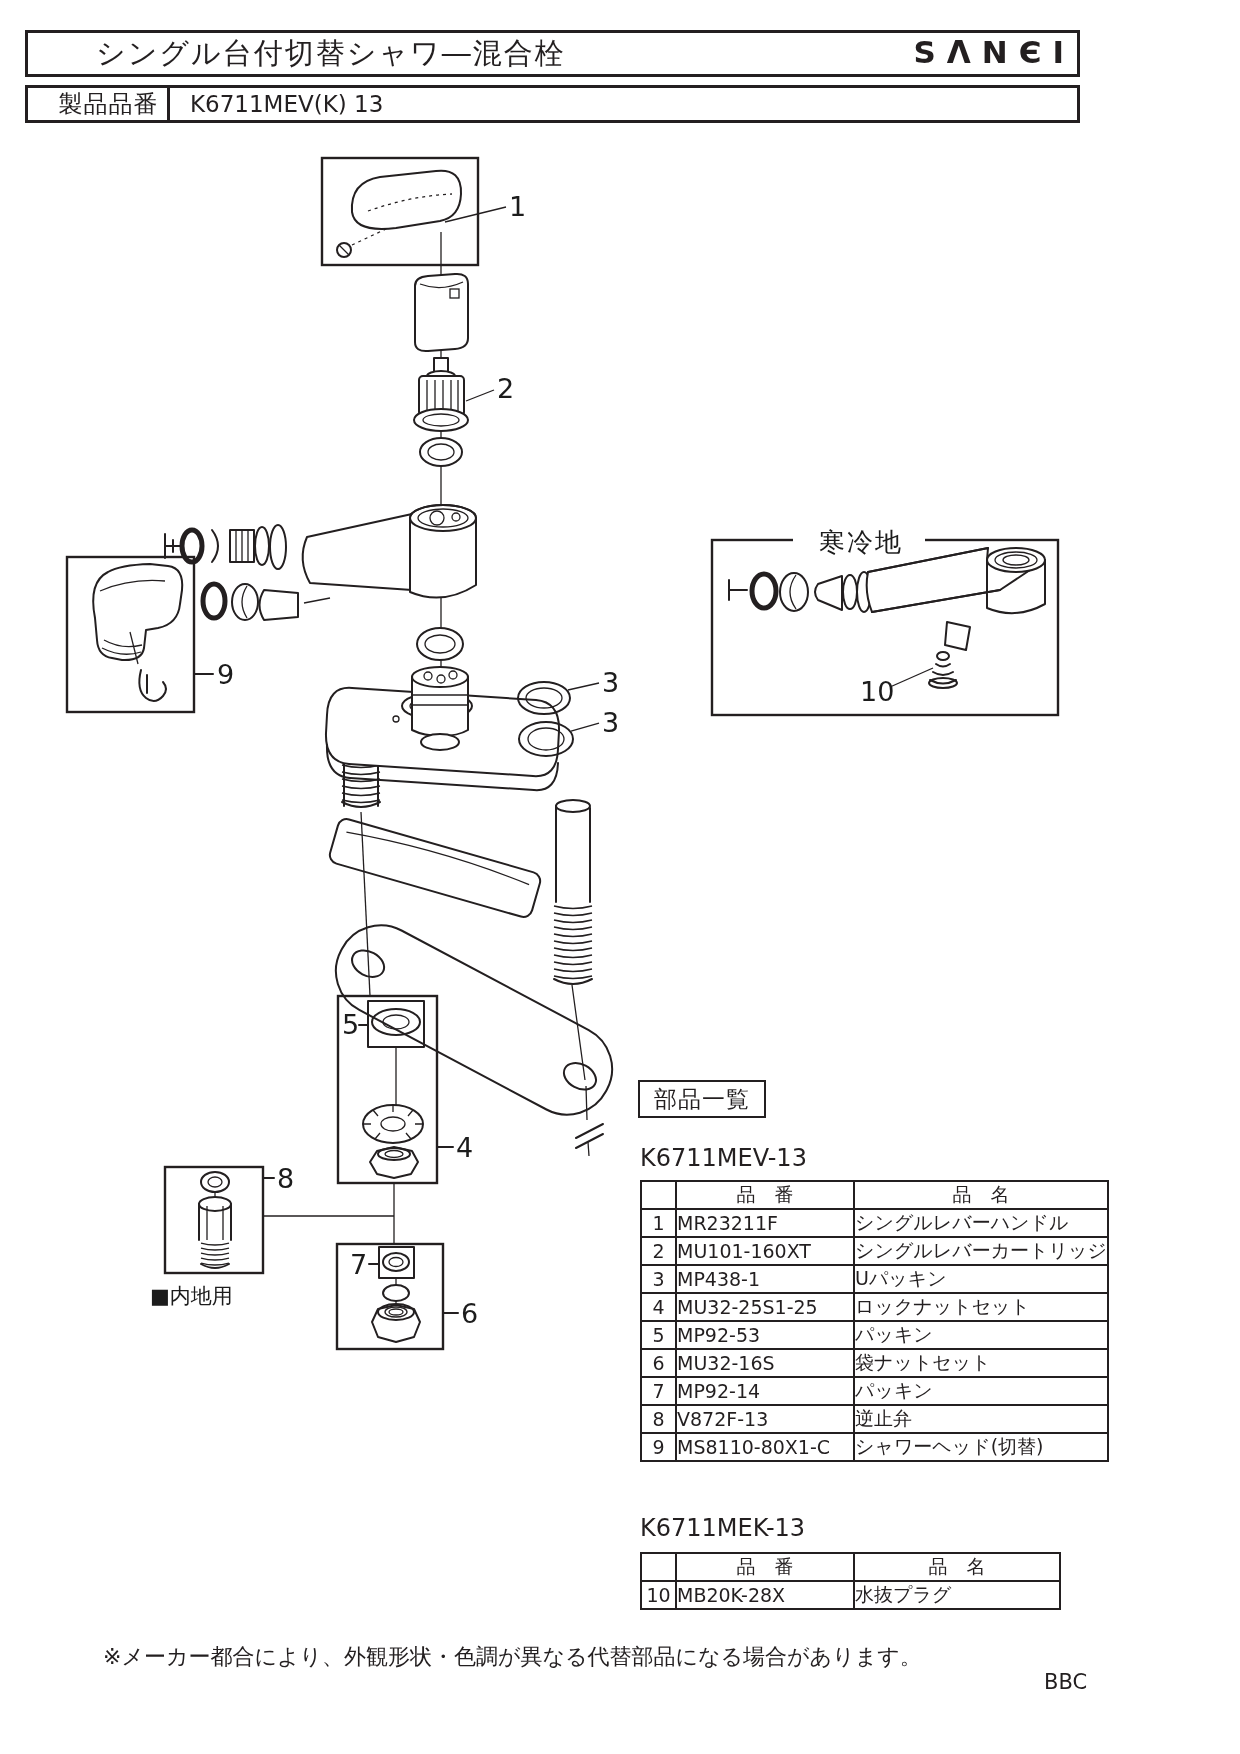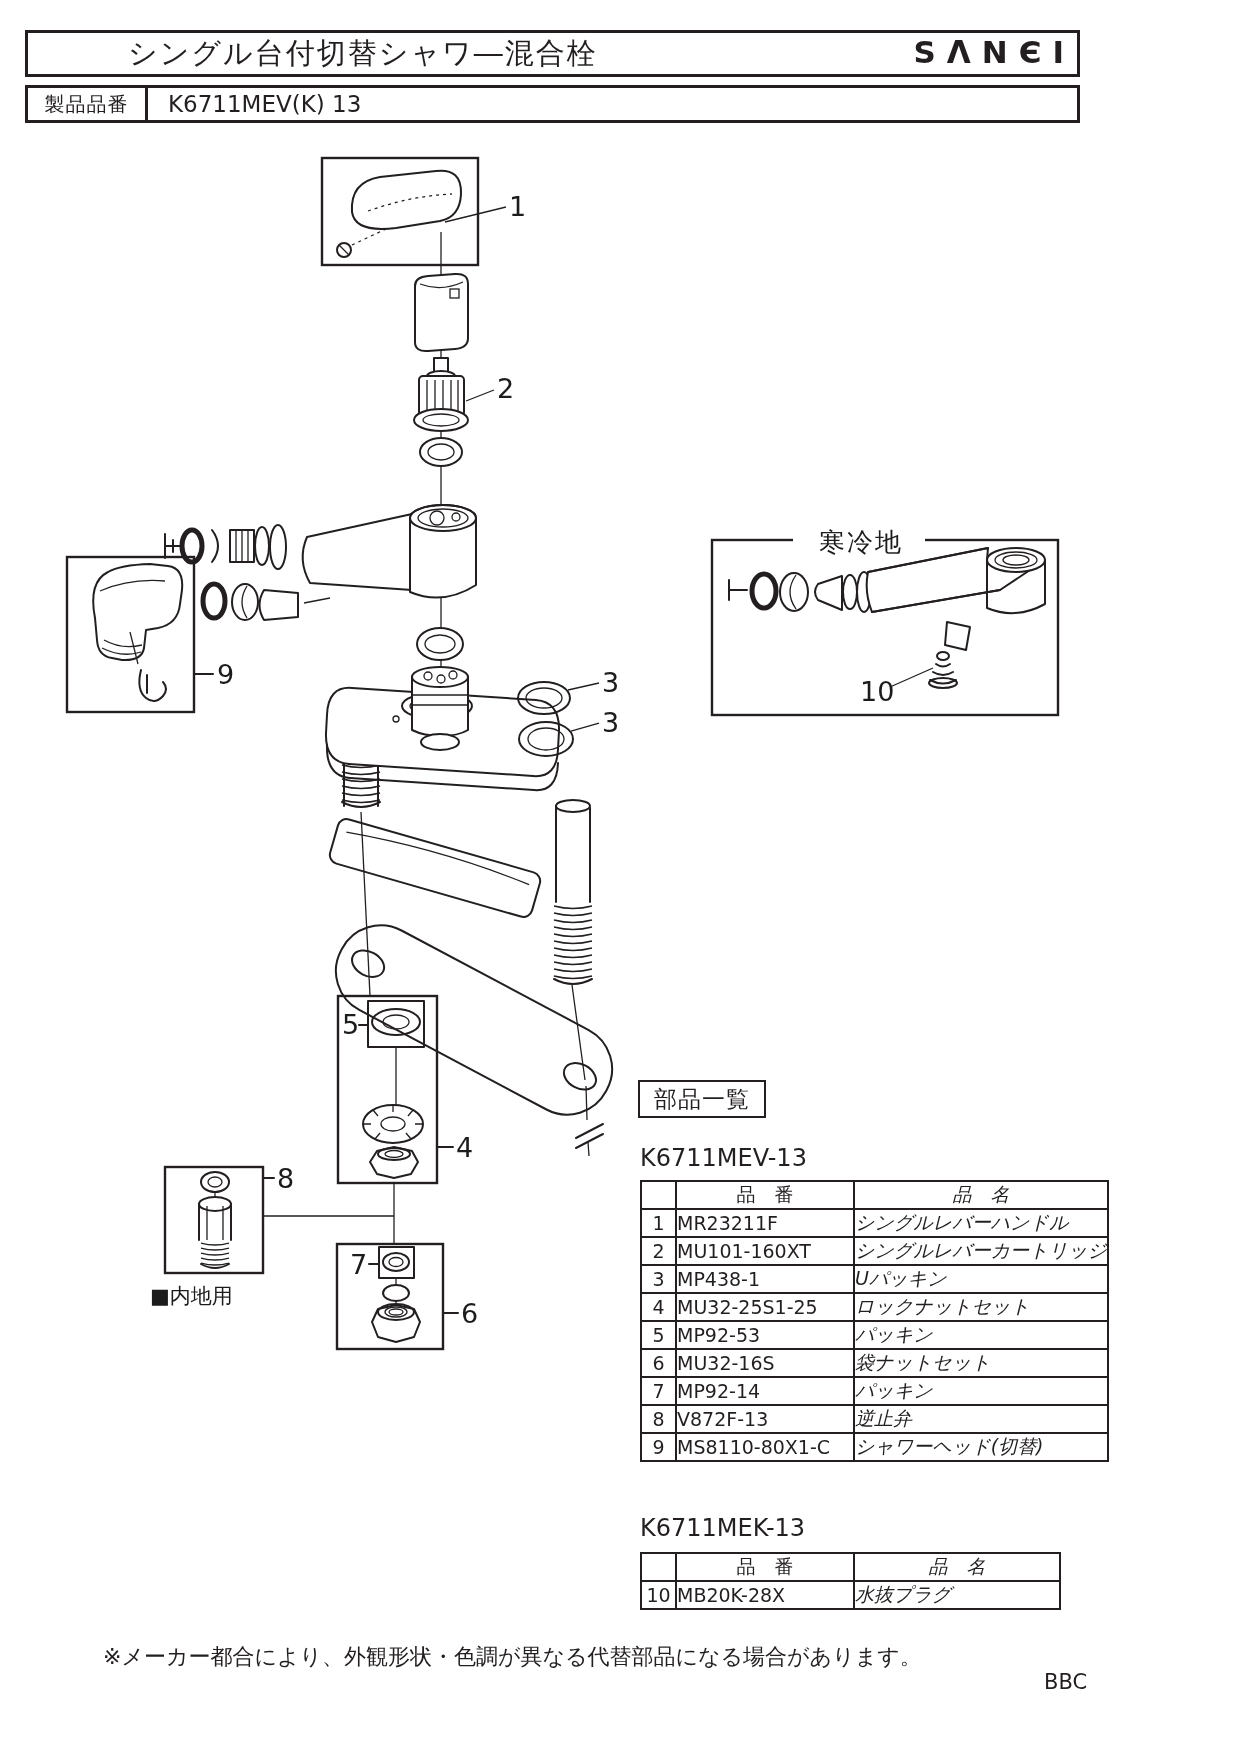--- a/index.html
+++ b/index.html
@@ -2,38 +2,38 @@
 <html><head>
 <meta charset="utf-8">
 <style>
   html,body{margin:0;padding:0;background:#fff;}
   body{width:1240px;height:1754px;position:relative;overflow:hidden;
        font-family:"DejaVu Sans","Liberation Sans",sans-serif;color:#231f20;}
   .abs{position:absolute;}
   
   .hdr-box{left:25px;top:30px;width:1049px;height:41px;border:3px solid #231f20;
            display:flex;align-items:center;}
-  .hdr-title{margin-left:100px;font-size:29px;letter-spacing:2px;white-space:nowrap;}
+  .hdr-title{margin-left:68px;font-size:29px;letter-spacing:2px;white-space:nowrap;}
   .brand{position:absolute;right:2px;top:1px;font-size:31px;font-weight:bold;
          letter-spacing:11px;white-space:nowrap;}
   .prod-box{left:25px;top:85px;width:1049px;height:32px;border:3px solid #231f20;
             display:flex;align-items:stretch;}
   .prod-label{width:117px;border-right:3px solid #231f20;display:flex;
-              align-items:center;justify-content:center;font-size:20px;letter-spacing:1px;}
+              align-items:center;justify-content:center;font-size:24px;letter-spacing:1px;padding-left:22px;}
   .prod-code{display:flex;align-items:center;padding-left:20px;font-size:23px;}
   
   .plist-box{left:638px;top:1080px;width:124px;height:34px;border:2px solid #231f20;
              display:flex;align-items:center;justify-content:center;font-size:23px;letter-spacing:1px;}
   .tbl-title{font-size:24px;}
   table.parts{position:absolute;border-collapse:collapse;table-layout:fixed;}
   table.parts td{border:2px solid #231f20;height:26px;padding:0;font-size:19px;
                  overflow:hidden;white-space:nowrap;}
   td.c-no{width:33px;text-align:center;}
   td.c-part{width:176px;text-align:left;padding-left:8px;}
-  td.c-name{width:204px;text-align:left;padding-left:6px;font-style:italic;}
+  td.c-name{width:204px;text-align:left;padding-left:6px;}
   td.hd{text-align:center;font-size:20px;border-radius:10px;}
   td.cond{font-size:15px;}
   .notes{left:103px;top:1640px;font-size:22px;line-height:34px;}
   .bbc{left:1000px;top:1670px;font-size:21px;margin-left:44px;}
   
   svg.diagram{position:absolute;left:0;top:0;}
   svg .ln{fill:none;stroke:#231f20;stroke-width:2;stroke-linecap:round;stroke-linejoin:round;}
   svg .f{fill:#fff;}
   svg .bx{fill:none;stroke:#231f20;stroke-width:2.4;}
   svg .tk{fill:none;stroke:#231f20;stroke-width:5;}

